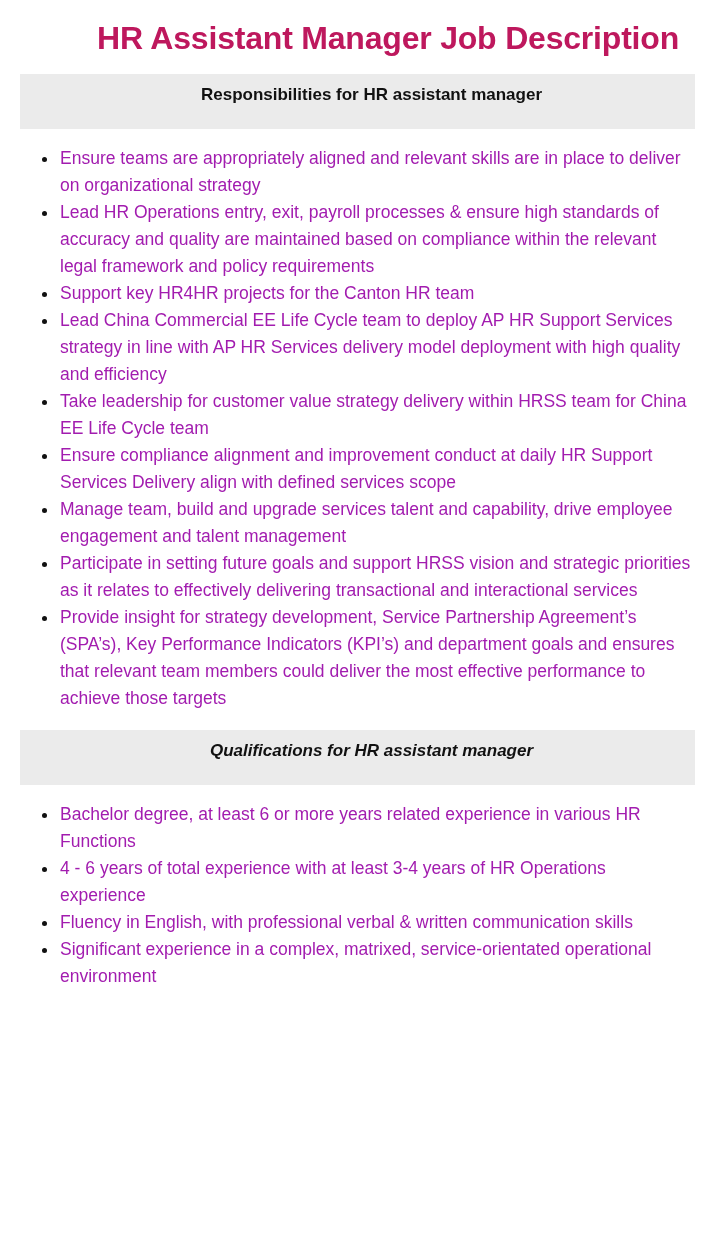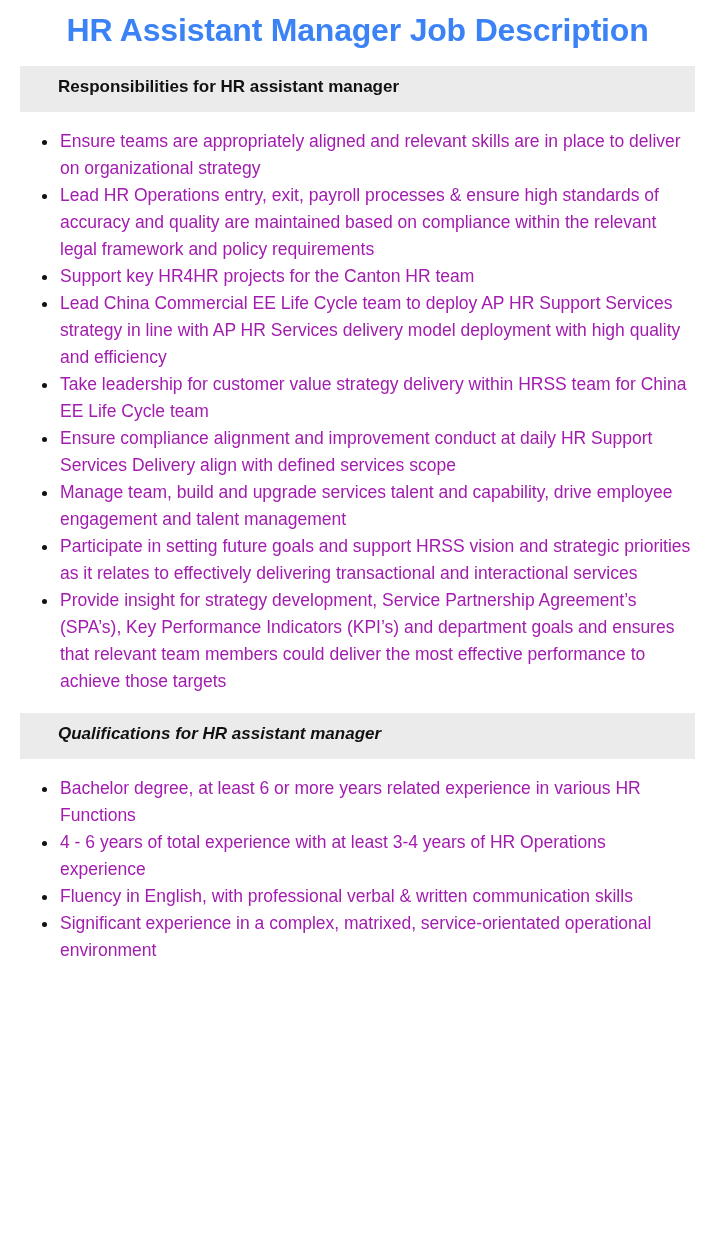--- a/index.html
+++ b/index.html
@@ -11,44 +11,45 @@
       width: 720px;
       height: 1241px;
       overflow: hidden;
       font-family: "Liberation Sans", sans-serif;
       color: #111111;
     }
     .page {
       padding: 0 25px 0 20px;
     }
     h1.title {
-      margin: 8px;
+      margin: 16px;
       padding-top: 2px;
-      text-align: center;
+      text-align: right;
       font-size: 32px;
       font-weight: bold;
       line-height: 40px;
       letter-spacing: -0.2px;
-      color: #3b82f6;
+      color: #be185d;
     }
     p.intro {
       margin: 20px 0 0 0;
       font-size: 17.5px;
       line-height: 27px;
       color: #111111;
     }
     .section-header {
       margin-top: 16px;
       background: #ebebeb;
-      height: 46px;
+      height: 55px;
       line-height: 41px;
-      padding-left: 38px;
+      padding-left: 28px;
       font-size: 17px;
       font-weight: bold;
       color: #111111;
+      text-align: center;
     }
     ul.items {
       margin: 16px 0 0 0;
       padding: 0 0 0 40px;
       list-style: none;
     }
     ul.items li {
       position: relative;
       font-size: 17.5px;
       line-height: 27px;

